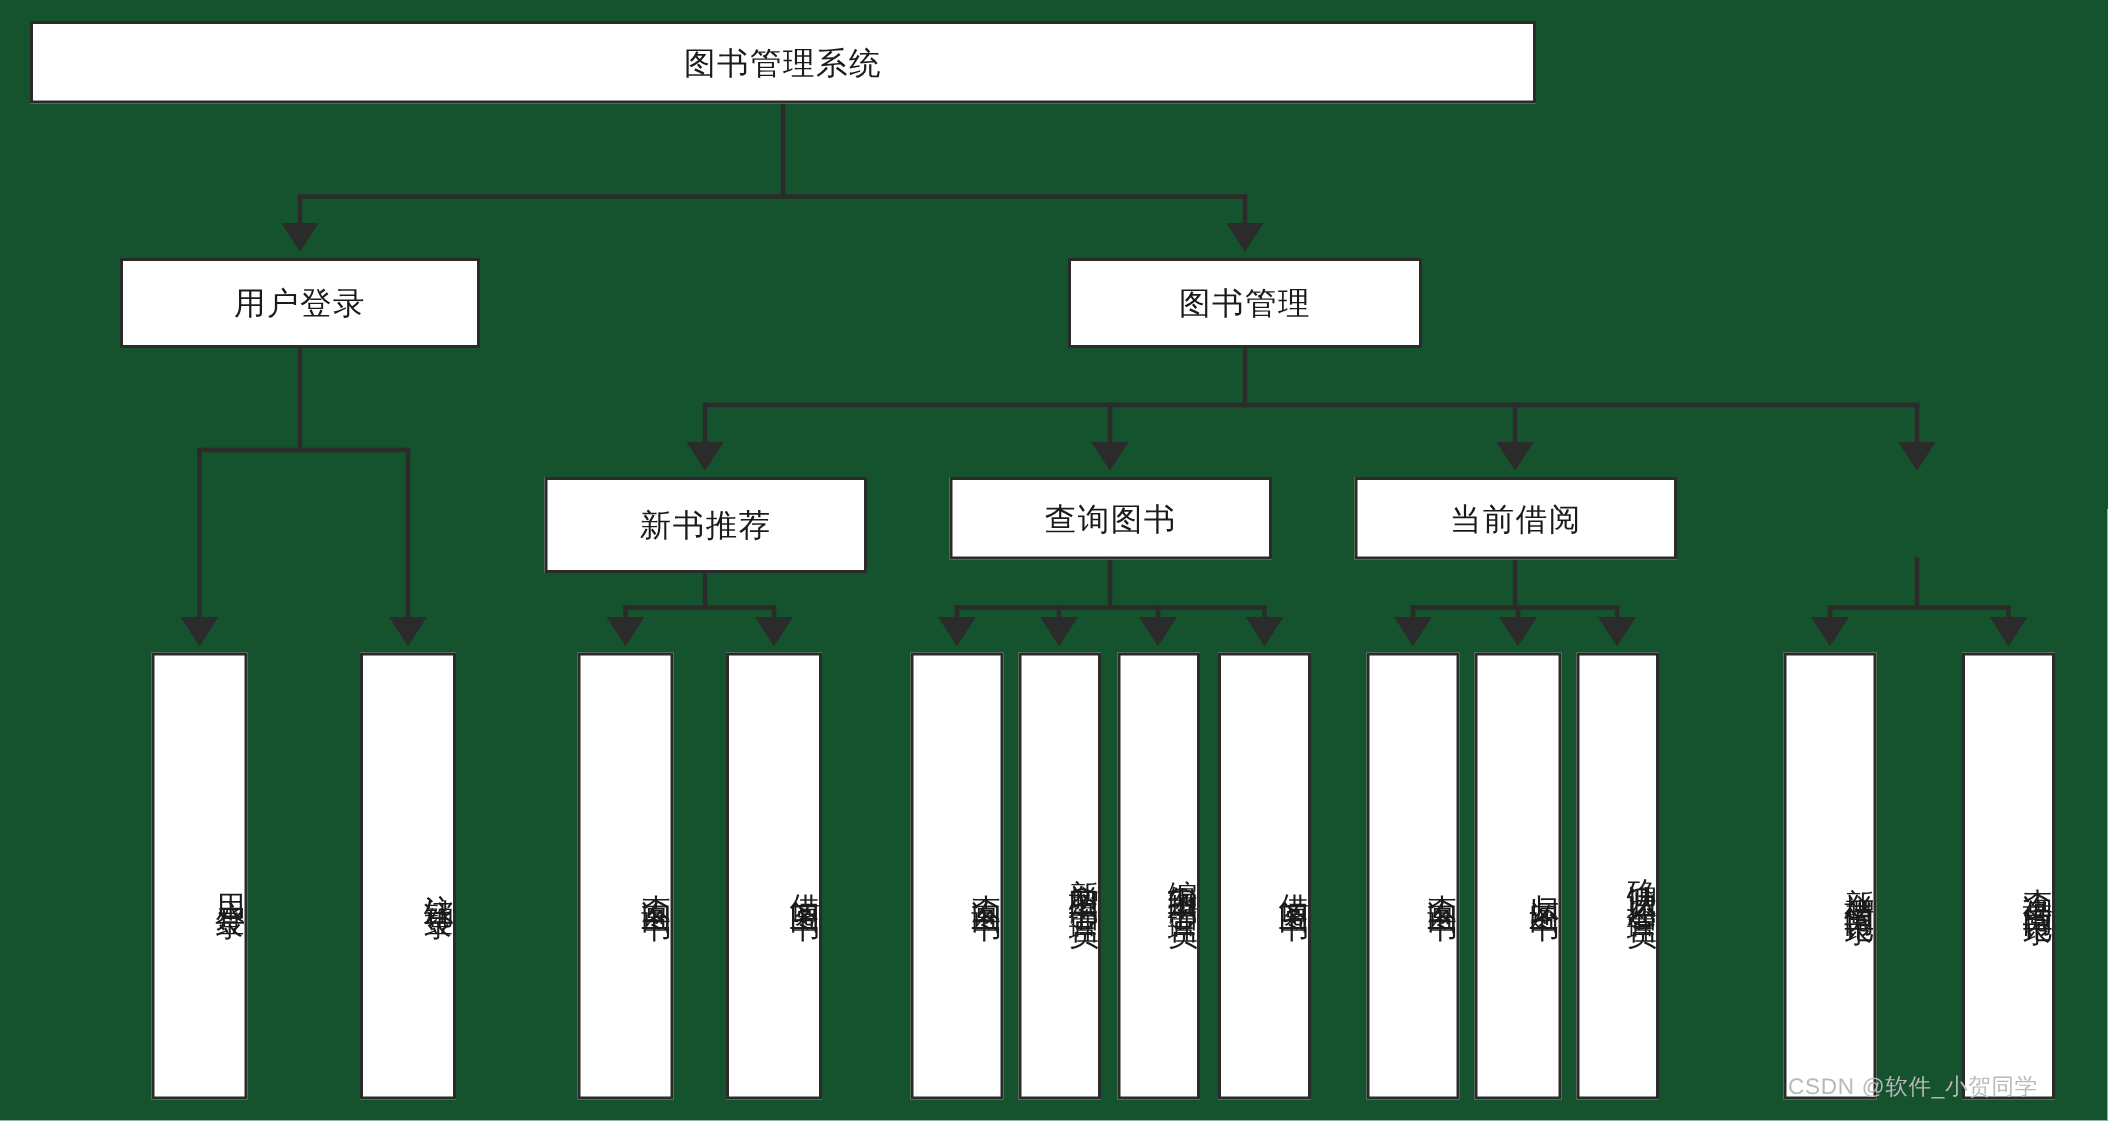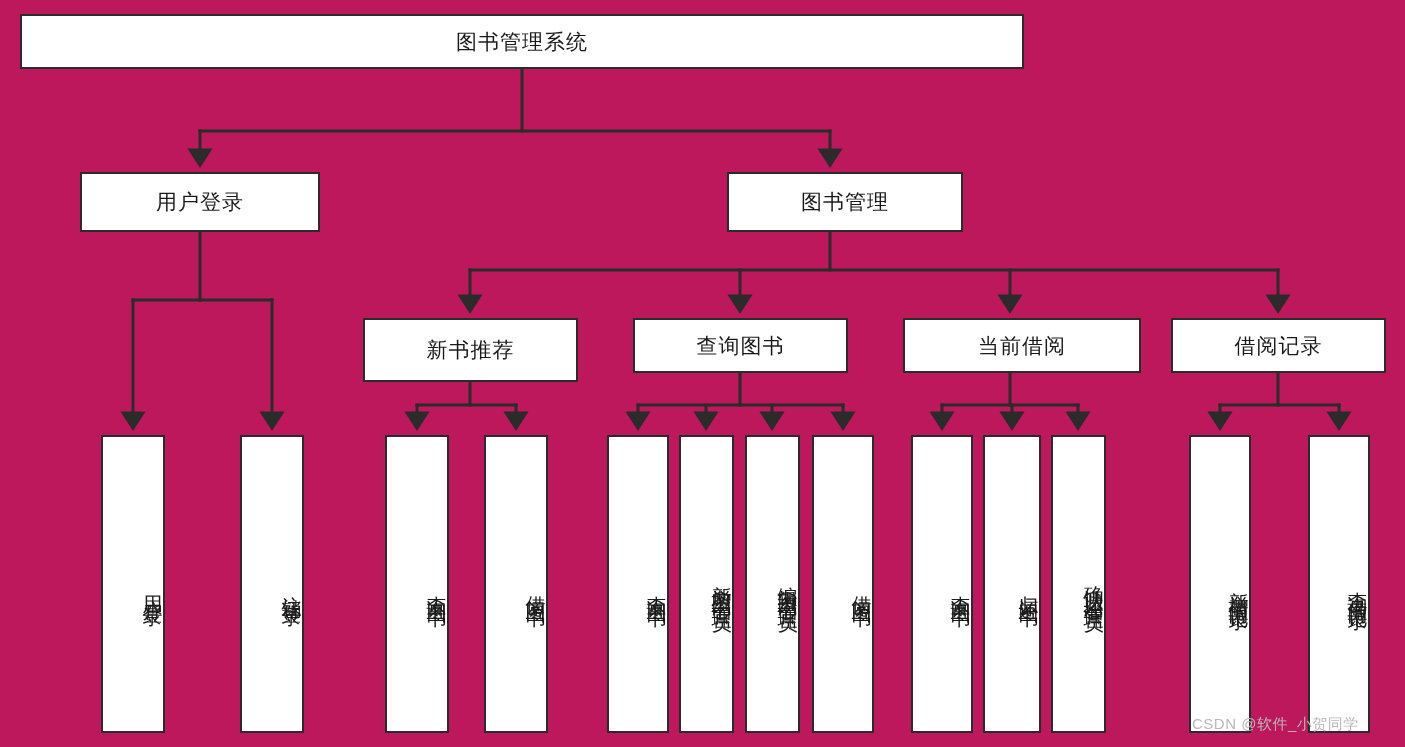--- a/index.html
+++ b/index.html
@@ -7,21 +7,21 @@
     padding: 0;
     background: #ffffff;
   }
   body {
     font-family: "Liberation Sans", "DejaVu Sans", sans-serif;
   }
   #canvas {
     position: relative;
     width: 1405px;
     height: 747px;
-    background: #be185d;
+    background: #14532d;
     overflow: hidden;
   }
   svg.edges {
     position: absolute;
     left: 0;
     top: 0;
     width: 1405px;
     height: 747px;
     pointer-events: none;
   }
@@ -114,26 +114,25 @@
       <path d="M1278,373 L1278,405"></path>
       <path d="M1220,405 L1339,405"></path>
       <path d="M1220,405 L1220,415" marker-end="url(#arrow)"></path>
       <path d="M1339,405 L1339,415" marker-end="url(#arrow)"></path>
     </g>
   </svg>
 
   <div class="node horiz" id="node-root" style="left: 20px; top: 14px; width: 1004px; height: 55px;">图书管理系统</div>
 
   <div class="node horiz" id="node-l2-0" style="left: 80px; top: 172px; width: 240px; height: 60px;">用户登录</div>
-  <div class="node horiz" id="node-l2-1" style="left: 712px; top: 172px; width: 236px; height: 60px; margin-left: 15px;">图书管理</div>
+  <div class="node horiz" id="node-l2-1" style="left: 712px; top: 172px; width: 236px; height: 60px;">图书管理</div>
 
   <div class="node horiz" id="node-l3-0" style="left: 363px; top: 318px; width: 215px; height: 64px;">新书推荐</div>
   <div class="node horiz" id="node-l3-1" style="left: 633px; top: 318px; width: 215px; height: 55px;">查询图书</div>
-  <div class="node horiz" id="node-l3-2" style="left: 903px; top: 318px; width: 238px; height: 55px;">当前借阅</div>
-  <div class="node horiz" id="node-l3-3" style="left: 1171px; top: 318px; width: 215px; height: 55px;">借阅记录</div>
+  <div class="node horiz" id="node-l3-2" style="left: 903px; top: 318px; width: 215px; height: 55px;">当前借阅</div>
 
   <div class="node vert" id="leaf-0" style="left: 101px; top: 435px; width: 64px; height: 298px;">
     <span>用户登录</span>
   </div>
   <div class="node vert" id="leaf-1" style="left: 240px; top: 435px; width: 64px; height: 298px;">
     <span>注销登录</span>
   </div>
   <div class="node vert" id="leaf-2" style="left: 385px; top: 435px; width: 64px; height: 298px;">
     <span>查询图书</span>
   </div>

